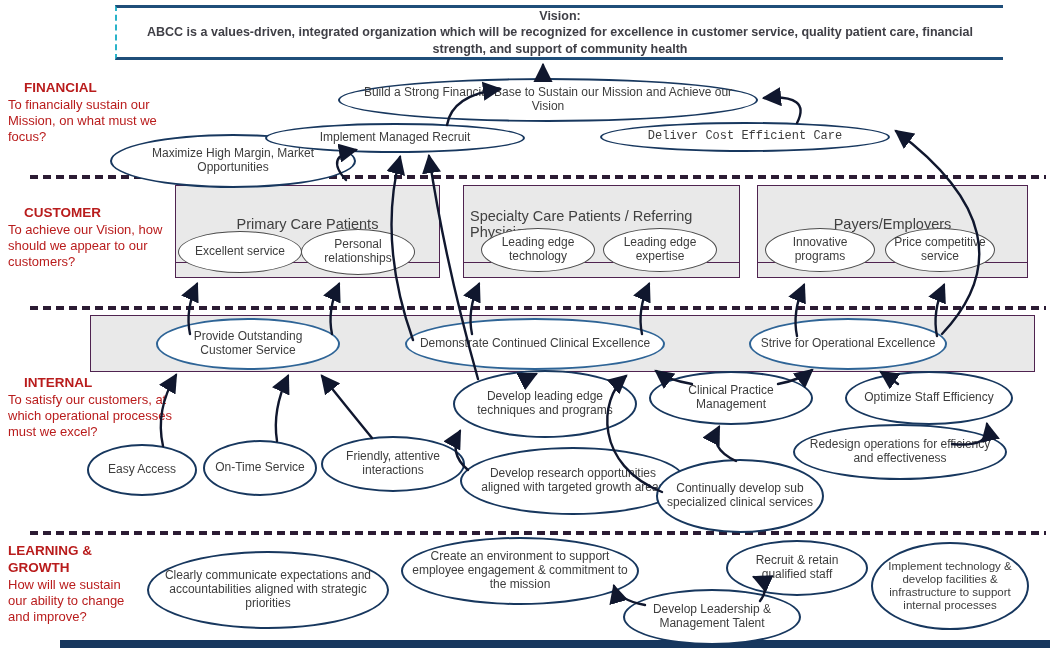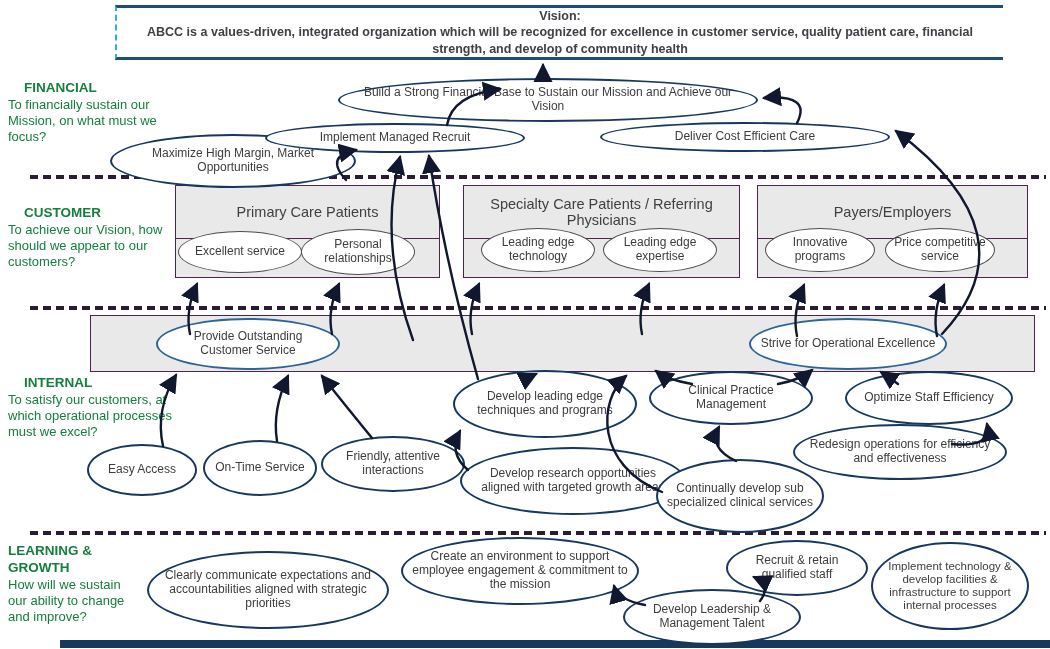--- a/index.html
+++ b/index.html
@@ -6,43 +6,43 @@
   #stage{position:relative;width:1050px;height:649px;overflow:hidden;
          font-family:"Liberation Sans",sans-serif;background:#fff;}
   .el{position:absolute;background:#fff;border-radius:50%;display:flex;align-items:center;
       justify-content:center;text-align:center;color:#3d3d3d;font-size:12px;line-height:1.15;
       padding:2px 8px;box-sizing:border-box;z-index:3;}
   .b-navy{border:2.4px solid #17375e;}
   .b-blue{border:2.2px solid #2e6496;}
   .b-thin{border:1.5px solid #4c4c4c;}
   .box{position:absolute;background:#e9e9e9;border:1.7px solid #4f2350;box-sizing:border-box;z-index:1;}
   .box-title{height:44px;display:flex;align-items:center;justify-content:center;font-size:14.5px;
-             color:#404040;border-bottom:1.7px solid #4f2350;text-align:center;padding:4px 6px;}
+             color:#404040;border-bottom:1.7px solid #4f2350;padding:16px 6px;}
   .bigbar{position:absolute;left:90px;top:315px;width:945px;height:57px;background:#e9e9e9;
           border:1.7px solid #4f2350;box-sizing:border-box;z-index:1;}
   .sep{position:absolute;height:3.5px;z-index:2;
        background-image:repeating-linear-gradient(to right,#2b1b33 0,#2b1b33 8px,transparent 8px,transparent 13px);}
-  .plabel{position:absolute;color:#15803d;font-size:13px;line-height:1.25;z-index:2;}
+  .plabel{position:absolute;color:#b91c1c;font-size:13px;line-height:1.25;z-index:2;}
   .plabel .t{font-weight:bold;font-size:13.5px;margin-left:16px;white-space:pre-line;}
   .vision{position:absolute;left:115px;top:5px;width:888px;height:55px;background:#fff;
           border-top:3px solid #1f4e79;border-bottom:3px solid #1f4e79;border-left:2px dashed #2ab3c9;
           box-sizing:border-box;display:flex;flex-direction:column;align-items:center;justify-content:center;
           color:#3f3f46;font-weight:bold;font-size:12.5px;text-align:center;line-height:1.3;z-index:2;}
   .vision .vbody{width:860px;}
   .bottombar{position:absolute;left:60px;top:640px;width:990px;height:8px;background:#17375e;z-index:2;}
   svg.arrows{position:absolute;left:0;top:0;z-index:5;pointer-events:none;}
 </style>
 </head>
 <body>
 
 <div id="stage">
 
   <div class="vision">
     <div>Vision:</div>
-    <div class="vbody">ABCC is a values-driven, integrated organization which will be recognized for excellence in customer service, quality patient care, financial strength, and develop of community health</div>
+    <div class="vbody">ABCC is a values-driven, integrated organization which will be recognized for excellence in customer service, quality patient care, financial strength, and support of community health</div>
   </div>
 
   <div class="plabel" style="left:8px;top:80px;width:158px;">
     <div class="t">FINANCIAL</div>
     <div>To financially sustain our Mission, on what must we focus?</div>
   </div>
   <div class="plabel" style="left:8px;top:205px;width:165px;">
     <div class="t">CUSTOMER</div>
     <div>To achieve our Vision, how should we appear to our customers?</div>
   </div>
@@ -56,41 +56,42 @@
   </div>
 
   <div class="sep" style="left:30px;top:175px;width:1016px;"></div>
   <div class="sep" style="left:30px;top:306px;width:1016px;"></div>
   <div class="sep" style="left:30px;top:531px;width:1016px;"></div>
   <div class="bottombar"></div>
 
   <div class="el b-navy" style="left:110px;top:134px;width:246px;height:54px;">Maximize High Margin, Market Opportunities</div>
   <div class="el b-navy" style="left:265px;top:123px;width:260px;height:30px;">Implement Managed Recruit</div>
   <div class="el b-navy" style="left:338px;top:78px;width:420px;height:44px;">Build a Strong Financial Base to Sustain our Mission and Achieve our Vision</div>
-  <div class="el b-navy" style="left:600px;top:122px;width:290px;height:30px;">Deliver Cost Efficient Care</div>
+  <div class="el b-navy" style="left:600px;top:122px;width:290px;height:30px;font-family:Liberation Mono, monospace;">Deliver Cost Efficient Care</div>
 
   <div class="box" style="left:175px;top:185px;width:265px;height:93px;">
     <div class="box-title">Primary Care Patients</div>
   </div>
   <div class="box" style="left:463px;top:185px;width:277px;height:93px;">
     <div class="box-title">Specialty Care Patients / Referring Physicians</div>
   </div>
   <div class="box" style="left:757px;top:185px;width:271px;height:93px;">
     <div class="box-title">Payers/Employers</div>
   </div>
 
   <div class="el b-thin" style="left:178px;top:231px;width:124px;height:42px;">Excellent service</div>
   <div class="el b-thin" style="left:301px;top:229px;width:114px;height:46px;">Personal relationships</div>
   <div class="el b-thin" style="left:481px;top:228px;width:114px;height:44px;">Leading edge technology</div>
   <div class="el b-thin" style="left:765px;top:228px;width:110px;height:44px;">Innovative programs</div>
   <div class="el b-thin" style="left:603px;top:228px;width:114px;height:44px;">Leading edge expertise</div>
   <div class="el b-thin" style="left:885px;top:228px;width:110px;height:44px;">Price competitive service</div>
 
   <div class="bigbar"></div>
   <div class="el b-blue" style="left:156px;top:318px;width:184px;height:52px;">Provide Outstanding Customer Service</div>
+  <div class="el b-blue" style="left:405px;top:318px;width:260px;height:52px;">Demonstrate Continued Clinical Excellence</div>
   <div class="el b-blue" style="left:749px;top:318px;width:198px;height:52px;">Strive for Operational Excellence</div>
 
   <div class="el b-navy" style="left:453px;top:370px;width:184px;height:68px;">Develop leading edge techniques and programs</div>
   <div class="el b-navy" style="left:649px;top:371px;width:164px;height:54px;">Clinical Practice Management</div>
   <div class="el b-navy" style="left:845px;top:371px;width:168px;height:54px;">Optimize Staff Efficiency</div>
   <div class="el b-navy" style="left:793px;top:424px;width:214px;height:56px;">Redesign operations for efficiency and effectiveness</div>
   <div class="el b-navy" style="left:87px;top:444px;width:110px;height:52px;">Easy Access</div>
   <div class="el b-navy" style="left:203px;top:440px;width:114px;height:56px;">On-Time Service</div>
   <div class="el b-navy" style="left:321px;top:436px;width:144px;height:56px;">Friendly, attentive interactions</div>
   <div class="el b-navy" style="left:460px;top:447px;width:226px;height:68px;">Develop research opportunities aligned with targeted growth areas</div>

